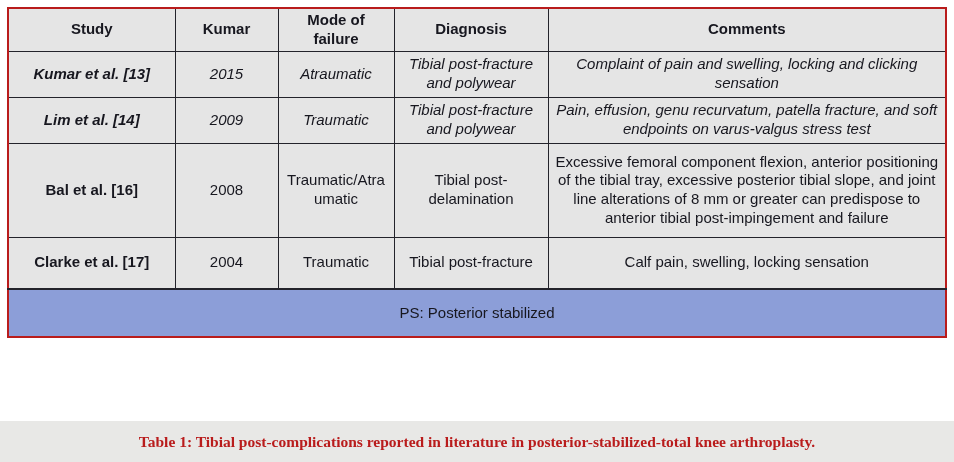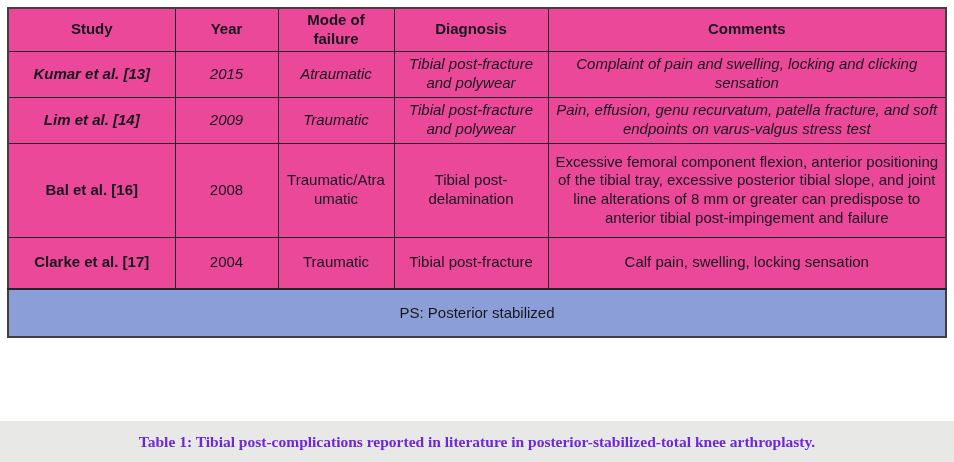--- a/index.html
+++ b/index.html
@@ -15,22 +15,22 @@
     width: 954px;
     height: 462px;
     background: #ffffff;
     overflow: hidden;
   }
   table.data-table {
     border-collapse: collapse;
     table-layout: fixed;
     width: 938px;
     margin: 7px 0 0 7px;
-    background: #ec4899;
-    border: 2px solid #404040;
+    background: #e5e5e5;
+    border: 2px solid #b91c1c;
     color: #17171f;
     font-size: 15px;
   }
   .data-table th,
   .data-table td {
     border: 1px solid #23232b;
     text-align: center;
     vertical-align: middle;
     padding: 2px 5px;
     line-height: 1.25;
@@ -63,40 +63,40 @@
     height: 41px;
     background: #e8e8e6;
     display: flex;
     align-items: center;
     justify-content: center;
   }
   .caption-text {
     font-family: "Liberation Serif", "DejaVu Serif", serif;
     font-weight: bold;
     font-size: 15.5px;
-    color: #6d28d9;
+    color: #b91c1c;
   }
 </style>
 </head>
 <body>
 
 <div class="page">
 
   <table class="data-table">
     <colgroup>
       <col style="width:167px">
       <col style="width:103px">
       <col style="width:116px">
       <col style="width:154px">
       <col style="width:398px">
     </colgroup>
     <thead>
       <tr class="header-row">
         <th>Study</th>
-        <th>Year</th>
+        <th>Kumar</th>
         <th>Mode of failure</th>
         <th>Diagnosis</th>
         <th>Comments</th>
       </tr>
     </thead>
     <tbody>
       <tr class="row-h46">
         <td class="study-cell">Kumar et al. [13]</td>
         <td>2015</td>
         <td>Atraumatic</td>

